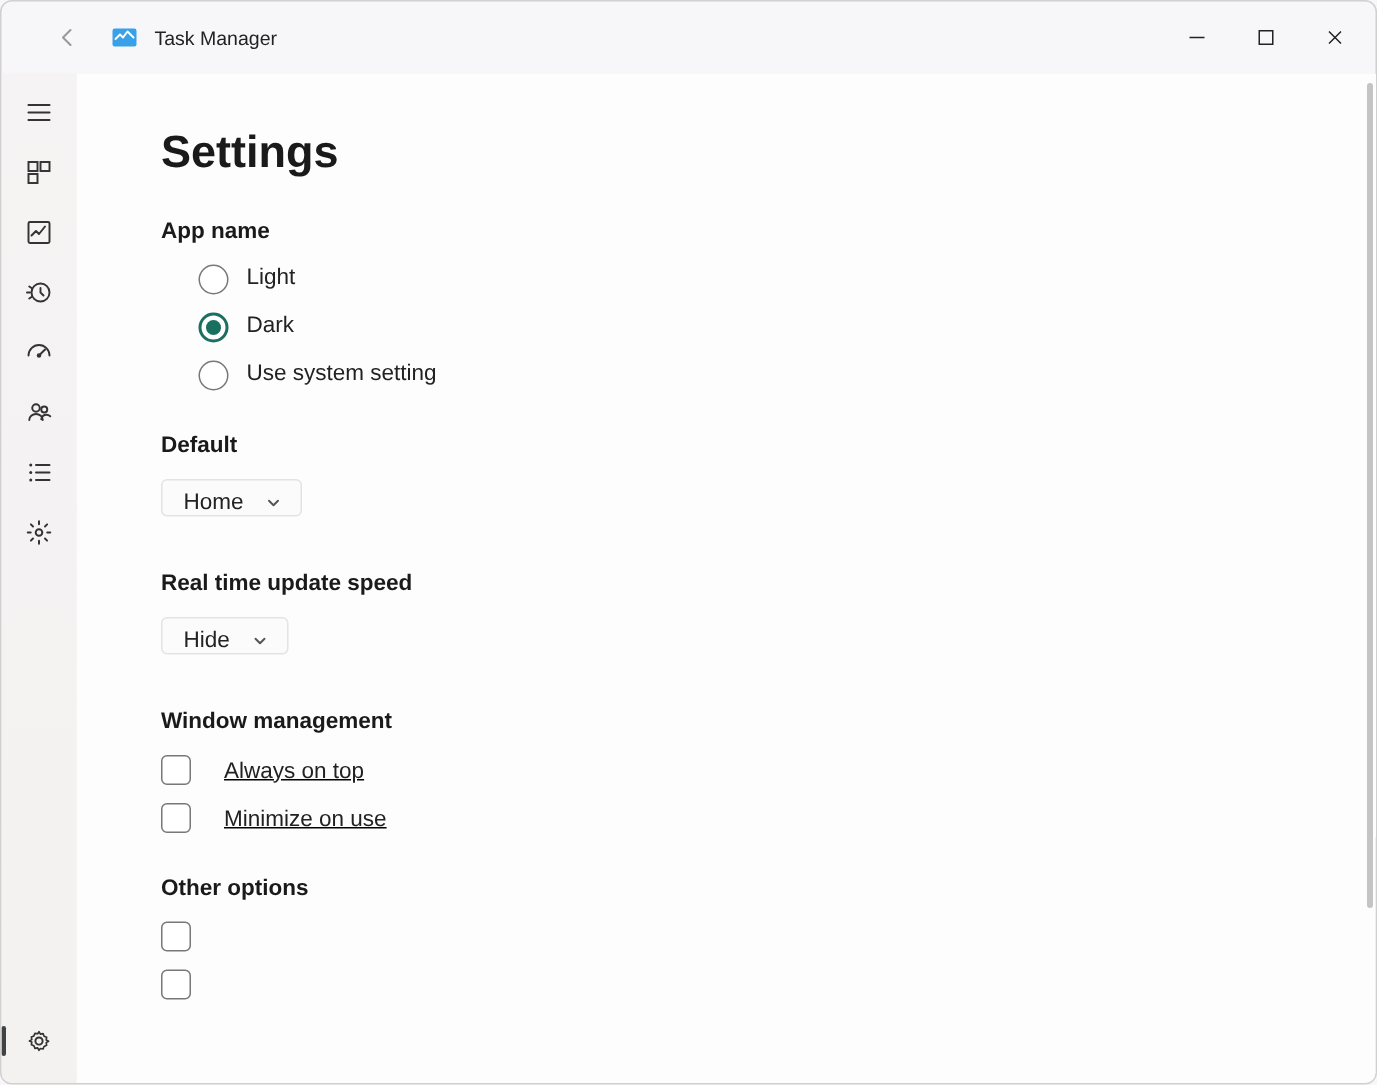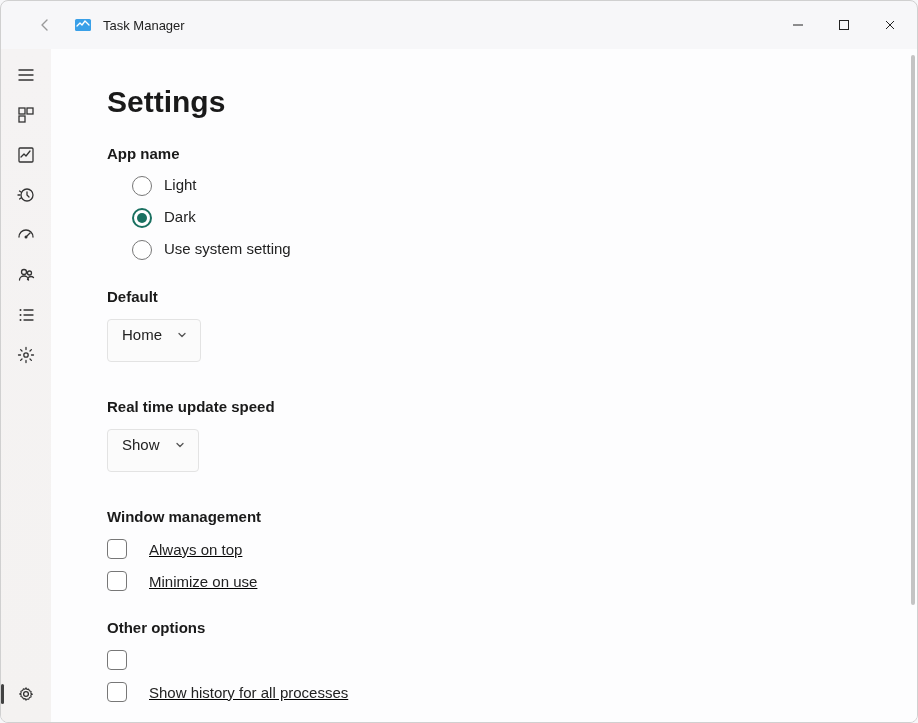--- a/index.html
+++ b/index.html
@@ -31,21 +31,21 @@
 .section-label { font-size: 15px; font-weight:600; color:#1a1a1a; margin-bottom: 14px; margin-top: 4px; }
 
 
 .radio-row { display:flex; gap:12px; margin-bottom: 12px; cursor:pointer;margin-left:25px; }
 .radio-circle { width:20px; height:20px; border:1.5px solid #777; border-radius:50%; display:flex; align-items:center; justify-content:center; background:#fff; }
 .radio-circle.selected { border:2px solid #197060; }
 .radio-circle.selected::after { content:""; width:10px; height:10px; background:#197060; border-radius:50%; }
 .radio-label { font-size:15px; color:#222; }
 
 
-.dropdown { display:inline-flex; align-items:center; gap:14px; padding: 6px 12px 18px 14px; border:1px solid #e3e3e3; border-radius:4px; background:#fbfbfb; font-size:15px; color:#222; cursor:pointer; margin-bottom: 8px; }
+.dropdown { display:inline-flex; align-items:center; gap:14px; padding: 6px 12px 0 14px; border:1px solid #e3e3e3; border-radius:4px; background:#fbfbfb; font-size:15px; color:#222; cursor:pointer; margin-bottom: 8px; }
 .dropdown .chev { color:#555; }
 
 
 .check-row { display:flex; align-items:center; gap:22px; margin-bottom: 12px; cursor:pointer;text-decoration:underline; }
 .checkbox { width:20px; height:20px; border:1.5px solid #777; border-radius:4px; background:#fff; }
 .check-label { font-size:15px; color:#222; }
 
 .group { margin-bottom: 28px; }
 
 .scrollhint { position:absolute; right:2px; top:4px; bottom:4px; width:4px; background:#c4c4c4; border-radius:2px; }
@@ -182,21 +182,21 @@
             <svg width="12" height="12" viewBox="0 0 12 12">
                 <path d="M3 4.5L6 7.5L9 4.5" stroke="#555" stroke-width="1.3" fill="none" stroke-linecap="round" stroke-linejoin="round"></path>
               </svg>
           </span>
         </div>
       </div>
 
       <div class="group">
         <div class="section-label">Real time update speed</div>
         <div class="dropdown">
-          <span>Show</span>
+          <span>Hide</span>
           <span class="chev">
             <svg width="12" height="12" viewBox="0 0 12 12">
                 <path d="M3 4.5L6 7.5L9 4.5" stroke="#555" stroke-width="1.3" fill="none" stroke-linecap="round" stroke-linejoin="round"></path>
               </svg>
           </span>
         </div>
       </div>
 
       <div class="group">
         <div class="section-label">Window management</div>
@@ -210,19 +210,18 @@
         </div>
       </div>
 
       <div class="group">
         <div class="section-label">Other options</div>
         <div class="check-row">
           <div class="checkbox"></div>
         </div>
         <div class="check-row">
           <div class="checkbox"></div>
-          <div class="check-label">Show history for all processes</div>
         </div>
       </div>
 
     </div>
   </div>
 </div>
 
 </body></html>

